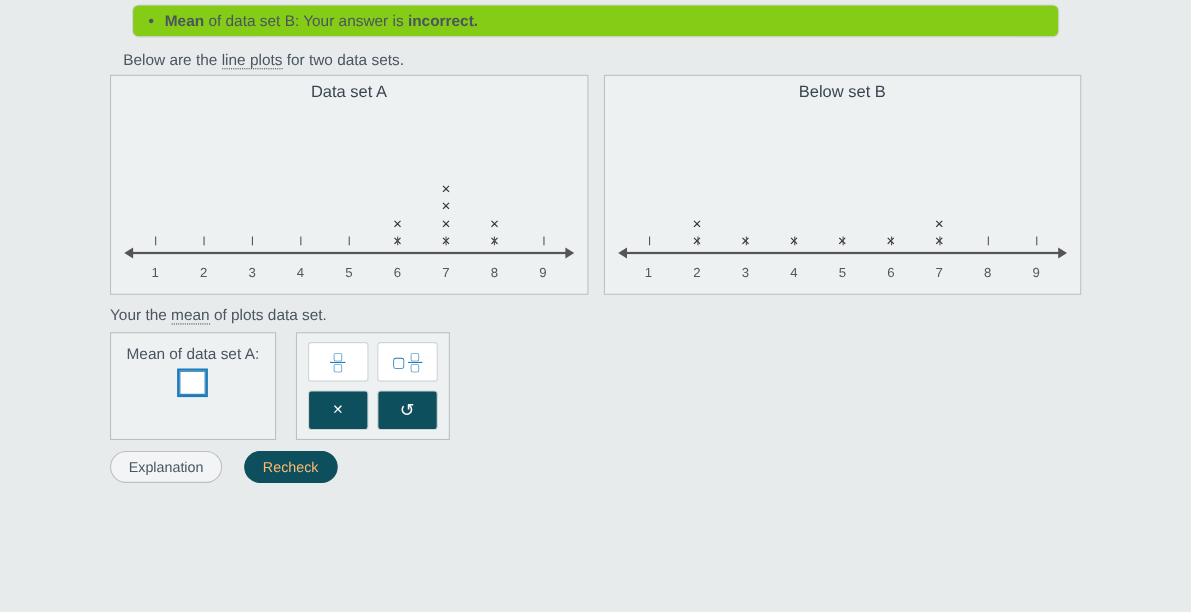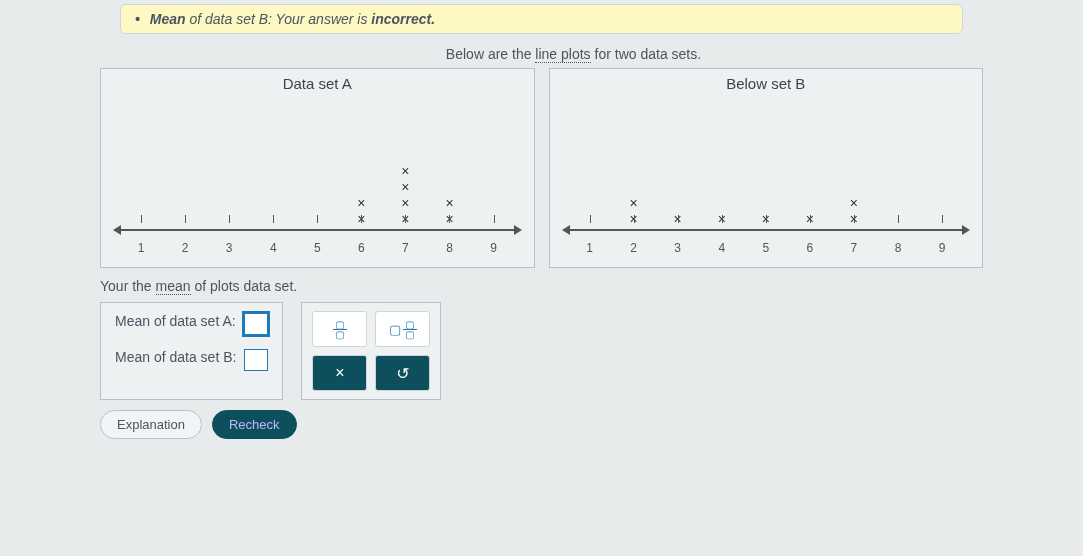--- a/index.html
+++ b/index.html
@@ -10,26 +10,25 @@
     height: 556px;
     overflow: hidden;
     color: #4a5560;
     font-size: 14px;
   }
   .feedback-box {
     margin: 4px 120px 12px 120px;
     border: 1px solid #cfd5d9;
     border-radius: 6px;
     padding: 6px 14px;
-    background: #fef9c3;
-    font-style: italic;
+    background: #84cc16;
   }
   .feedback-box .bullet { font-weight: bold; margin-right: 6px; }
   .bold { font-weight: bold; }
-  .intro { margin: 8px 0 6px 64px; text-align: center; }
+  .intro { margin: 8px 0 6px 112px; }
   .term { border-bottom: 1px dotted #4a5560; }
   .plots-row { display: flex; gap: 14px; margin: 0 100px 0 100px; }
   .plot-box {
     flex: 1;
     border: 1px solid #b9c1c6;
     background: #eef1f2;
     height: 200px;
     position: relative;
     padding: 6px;
   }
@@ -48,21 +47,21 @@
   .col { flex: 1; display: flex; flex-direction: column-reverse; align-items: center; }
   .x { font-size: 14px; color: #333; line-height: 16px; font-family: sans-serif; }
   .find-line { margin: 10px 0 8px 100px; }
   .answer-row { display: flex; align-items: stretch; gap: 18px; margin-left: 100px; }
   .answer-box {
     border: 1px solid #b9c1c6;
     background: #eef1f2;
     padding: 10px 14px;
     display: flex; flex-direction: column; gap: 14px;
   }
-  .ans-line { display: flex; align-items: flex-start; gap: 8px; }
+  .ans-line { display: flex; align-items: center; gap: 8px; flex-direction: column; }
   .ans-input {
     width: 24px; height: 22px;
     border: 1px solid #1e7bb8;
     background: #fff;
     display: inline-block;
   }
   .ans-input.active { outline: 2px solid #1e7bb8; }
   .tool-box {
     border: 1px solid #b9c1c6;
     background: #eef1f2;
@@ -77,26 +76,26 @@
     background: #fff;
     height: 36px;
     display: flex; align-items: center; justify-content: center;
     font-size: 13px; color: #1e7bb8;
     border-radius: 3px; cursor: pointer;
   }
   .tool-btn.dark { background: #0d4f5c; color: #fff; font-size: 16px; }
   .frac { display: inline-flex; flex-direction: column; align-items: center; font-size: 10px; line-height: 9px; }
   .frac .top { border-bottom: 1px solid #1e7bb8; padding: 0 2px; }
   .mixed { display: inline-flex; align-items: center; gap: 2px; }
-  .footer-btns { display: flex; gap: 10px; margin: 10px 0 0 100px; }
+  .footer-btns { display: flex; gap: 20px; margin: 10px 0 0 100px; }
   .pill {
     border-radius: 16px; padding: 6px 16px; font-size: 13px; cursor: pointer;
     border: 1px solid #b9c1c6; background: #f2f4f5; color: #4a5560;
   }
-  .pill.dark { background: #0d4f5c; color: #c4b5fd; border-color: #0d4f5c; }
+  .pill.dark { background: #0d4f5c; color: #fdba74; border-color: #0d4f5c; }
 </style>
 </head>
 <body>
 
 <div class="feedback-box">
   <span class="bullet">•</span>
   <span class="bold">Mean</span><span> of data set B: Your answer is </span><span class="bold">incorrect.</span>
 </div>
 
 <div class="intro">
@@ -186,24 +185,20 @@
 <div class="find-line">
   <span>Your the </span><span class="term">mean</span><span> of plots data set.</span>
 </div>
 
 <div class="answer-row">
   <div class="answer-box">
     <div class="ans-line">
       <span>Mean of data set A:</span>
       <span class="ans-input active"></span>
     </div>
-    <div class="ans-line">
-      <span>Mean of data set B:</span>
-      <span class="ans-input"></span>
-    </div>
   </div>
   <div class="tool-box">
     <div class="tool-btn">
       <span class="frac">
           <span class="top">▢</span>
           <span>▢</span>
         </span>
     </div>
     <div class="tool-btn">
       <span class="mixed">▢<span class="frac">

